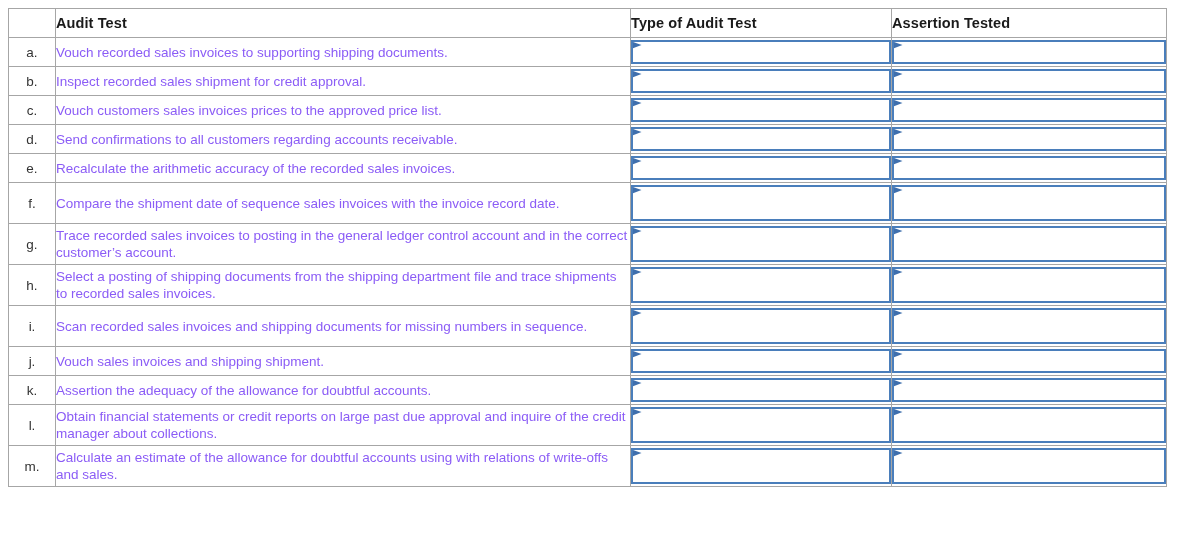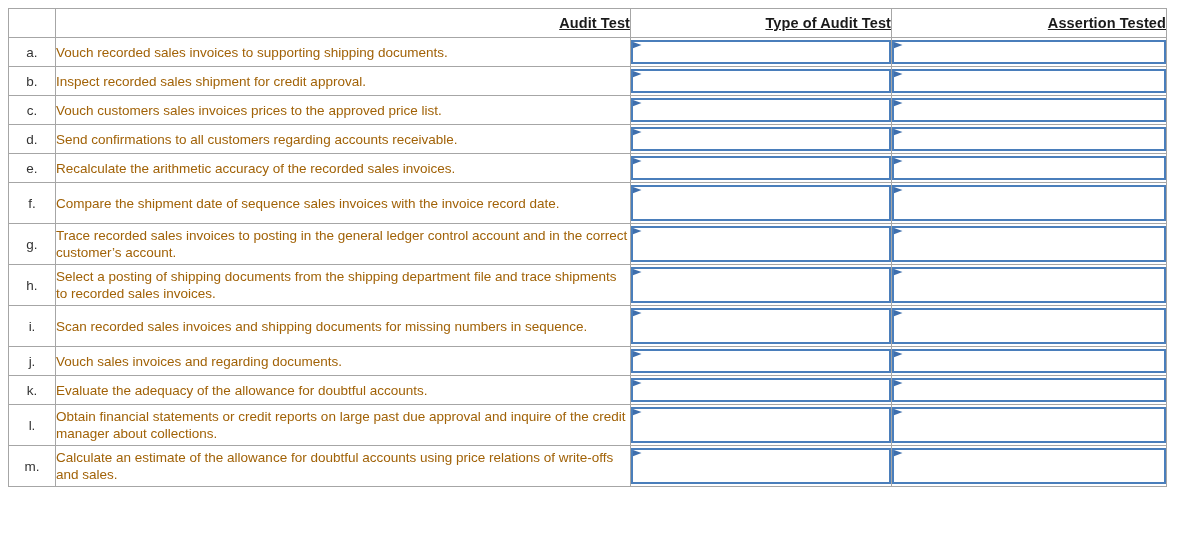--- a/index.html
+++ b/index.html
@@ -42,44 +42,43 @@
   
   col.col-letter   { width: 47px;  }
   col.col-test     { width: 575px; }
   col.col-type     { width: 261px; }
   col.col-assert   { width: 275px; }
 
   
   thead th {
     background: #7CACE0;
     height: 28px;
-    text-align: right;
+    text-align: left;
     font-size: 14.5px;
     font-weight: bold;
     color: #1a1a1a;
     letter-spacing: 0.1px;
-    text-decoration: underline;
   }
   thead th.blank-head {
     background: #7CACE0;
   }
 
   
   td.letter {
     text-align: center;
     font-size: 13.5px;
     color: #333333;
     padding: 0 4px;
   }
 
   
   td.test {
     text-align: left;
     font-size: 13.5px;
-    color: #a16207;
+    color: #8b5cf6;
     padding: 3px 6px 3px 7px;
     line-height: 17px;
   }
 
   tr.one-line td { height: 28px; }
   tr.two-line td { height: 40px; }
 
   
   td.dropdown-cell {
     padding: 2px 3px 2px 2px;
@@ -333,21 +332,21 @@
               <span class="dropdown-flag">
                 <svg width="9" height="9" viewBox="0 0 9 9" xmlns="http://www.w3.org/2000/svg">
                   <path d="M0 0 L8.5 3 L0 6.2 Z" fill="#3f6fad"></path>
                 </svg>
               </span>
             </div>
           </td>
         </tr>
         <tr class="one-line">
           <td class="letter">j.</td>
-          <td class="test">Vouch sales invoices and regarding documents.</td>
+          <td class="test">Vouch sales invoices and shipping shipment.</td>
           <td class="dropdown-cell">
             <div class="dropdown-box">
               <span class="dropdown-flag">
                 <svg width="9" height="9" viewBox="0 0 9 9" xmlns="http://www.w3.org/2000/svg">
                   <path d="M0 0 L8.5 3 L0 6.2 Z" fill="#3f6fad"></path>
                 </svg>
               </span>
             </div>
           </td>
           <td class="dropdown-cell">
@@ -355,21 +354,21 @@
               <span class="dropdown-flag">
                 <svg width="9" height="9" viewBox="0 0 9 9" xmlns="http://www.w3.org/2000/svg">
                   <path d="M0 0 L8.5 3 L0 6.2 Z" fill="#3f6fad"></path>
                 </svg>
               </span>
             </div>
           </td>
         </tr>
         <tr class="one-line">
           <td class="letter">k.</td>
-          <td class="test">Evaluate the adequacy of the allowance for doubtful accounts.</td>
+          <td class="test">Assertion the adequacy of the allowance for doubtful accounts.</td>
           <td class="dropdown-cell">
             <div class="dropdown-box">
               <span class="dropdown-flag">
                 <svg width="9" height="9" viewBox="0 0 9 9" xmlns="http://www.w3.org/2000/svg">
                   <path d="M0 0 L8.5 3 L0 6.2 Z" fill="#3f6fad"></path>
                 </svg>
               </span>
             </div>
           </td>
           <td class="dropdown-cell">
@@ -399,21 +398,21 @@
               <span class="dropdown-flag">
                 <svg width="9" height="9" viewBox="0 0 9 9" xmlns="http://www.w3.org/2000/svg">
                   <path d="M0 0 L8.5 3 L0 6.2 Z" fill="#3f6fad"></path>
                 </svg>
               </span>
             </div>
           </td>
         </tr>
         <tr class="two-line">
           <td class="letter">m.</td>
-          <td class="test">Calculate an estimate of the allowance for doubtful accounts using price relations of write-offs and sales.</td>
+          <td class="test">Calculate an estimate of the allowance for doubtful accounts using with relations of write-offs and sales.</td>
           <td class="dropdown-cell">
             <div class="dropdown-box">
               <span class="dropdown-flag">
                 <svg width="9" height="9" viewBox="0 0 9 9" xmlns="http://www.w3.org/2000/svg">
                   <path d="M0 0 L8.5 3 L0 6.2 Z" fill="#3f6fad"></path>
                 </svg>
               </span>
             </div>
           </td>
           <td class="dropdown-cell">

